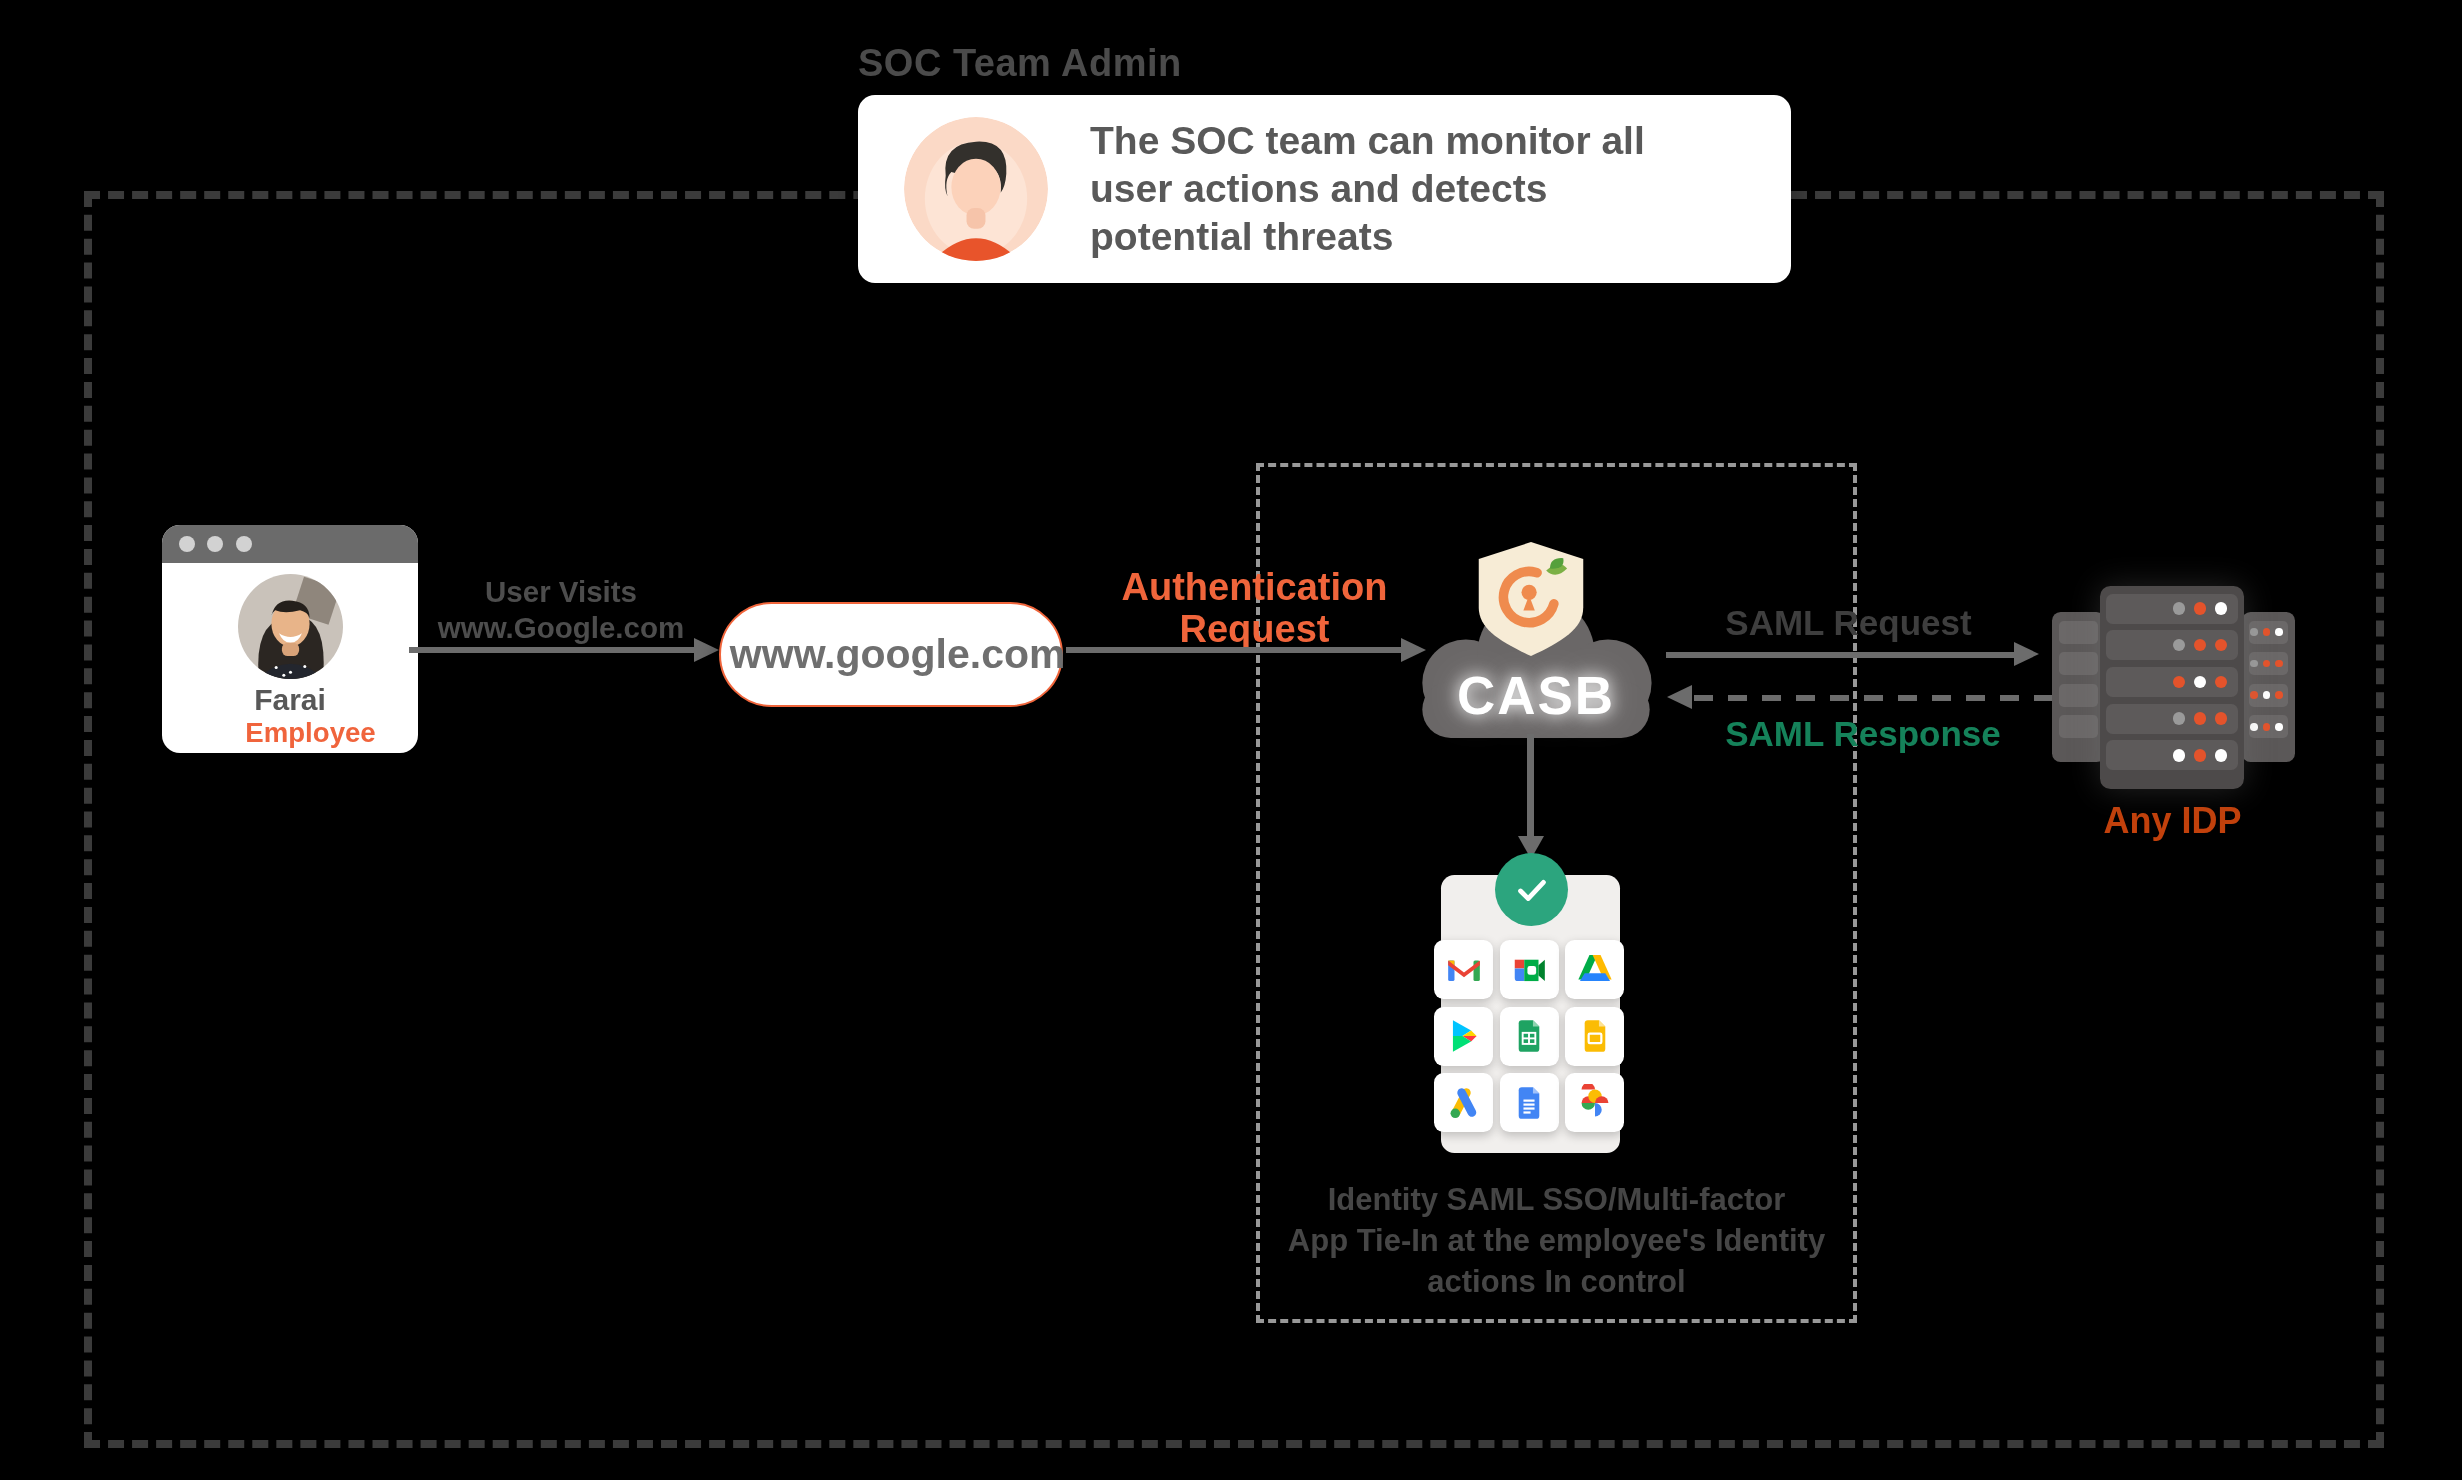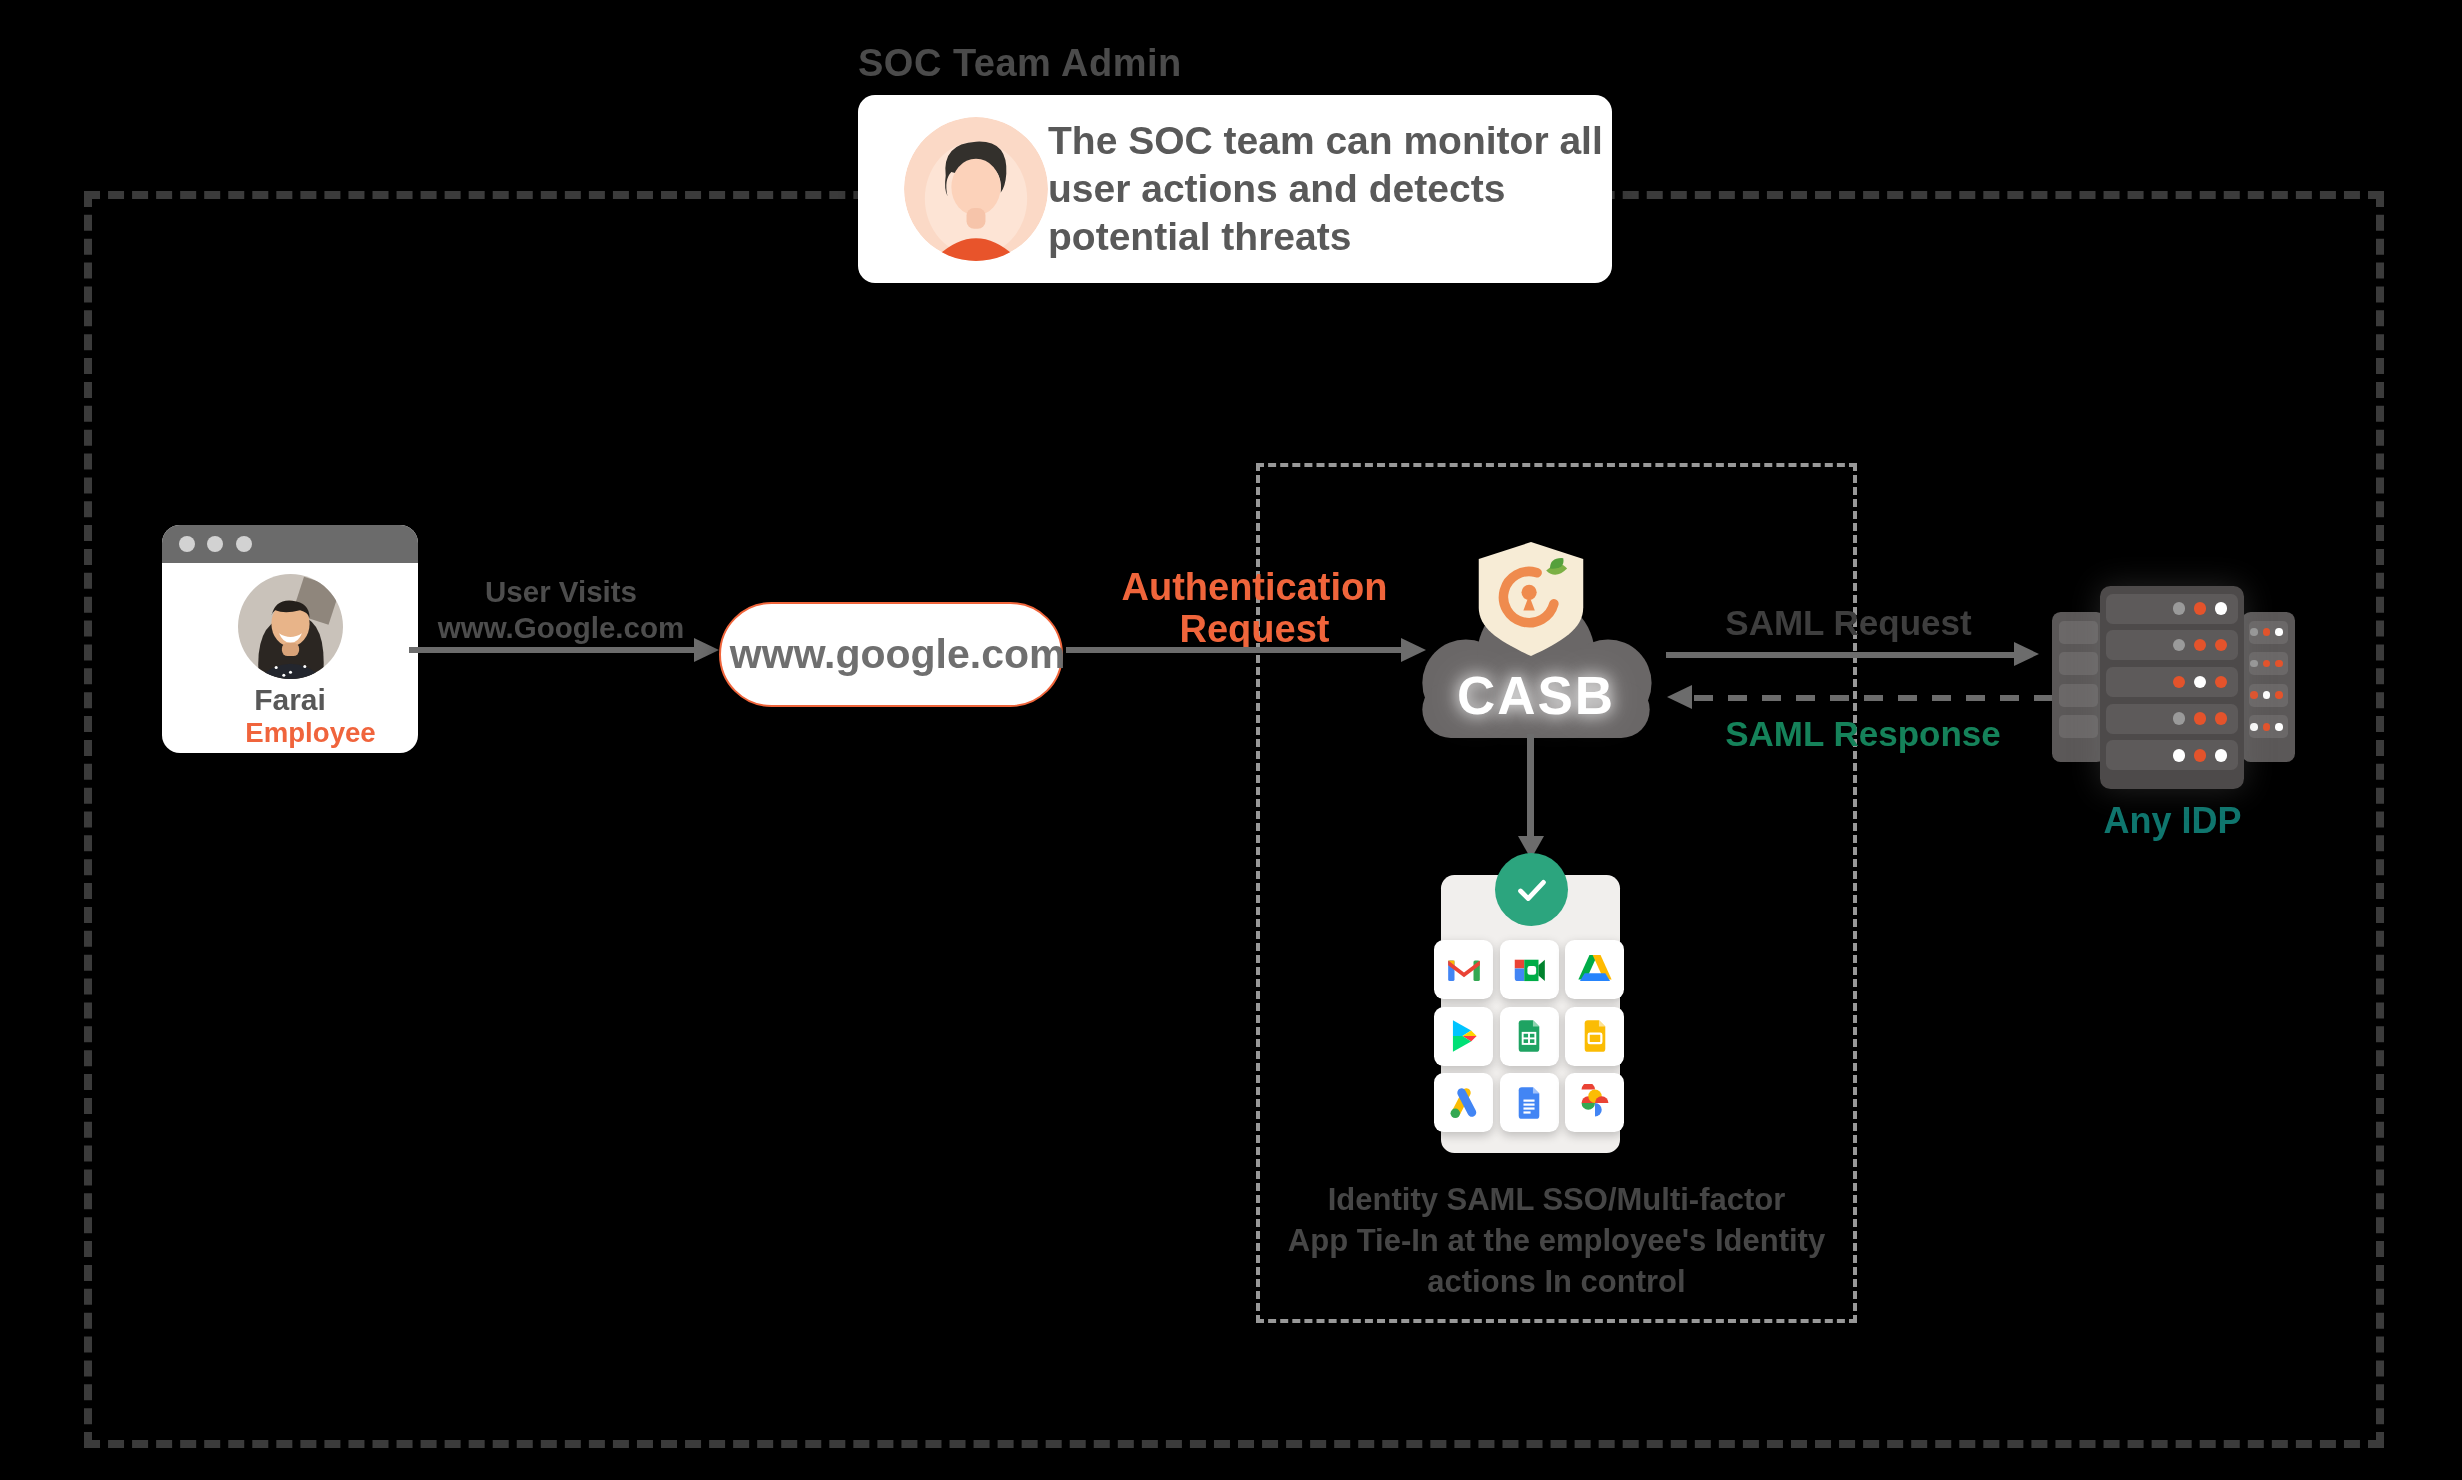--- a/index.html
+++ b/index.html
@@ -9,22 +9,22 @@
 
   
   .outer-box{left:84px;top:191px;width:2284px;height:1241px;border:8.6px dashed #3b3b3b;}
   .inner-box{left:1256px;top:463px;width:593px;height:852px;border:4.8px dashed #989898;}
 
   
   .lbl{font-weight:700;text-align:center;color:#4a4a4a;}
 
   
   .soc-label{left:858px;top:42px;font-size:38px;font-weight:700;color:#4b4b4b;letter-spacing:0.5px;}
-  .soc-card{left:858px;top:95px;width:754px;height:188px;background:#fff;border-radius:17px;
-            box-shadow:0 9.5px 25px rgba(0,0,0,.4);display:flex;align-items:center;padding-left:46px;box-sizing:border-box;}
+  .soc-card{left:858px;top:95px;width:933px;height:188px;background:#fff;border-radius:17px;
+            box-shadow:0 9.5px 25px rgba(0,0,0,.4);display:flex;align-items:center;gap:42px;padding-left:46px;box-sizing:border-box;}
   .soc-avatar{width:144px;height:144px;border-radius:50%;overflow:hidden;flex:0 0 auto;}
   .soc-text{font-size:39px;font-weight:700;color:#595959;line-height:48px;}
 
   
   .browser{left:162px;top:525px;width:256px;height:228px;background:#fff;border-radius:18px;
            overflow:hidden;box-shadow:0 7.6px 19px rgba(0,0,0,.45);}
   .browser-bar{height:38px;background:#6b6b6b;display:flex;align-items:center;gap:12.4px;padding-left:17px;}
   .dot{width:16px;height:16px;border-radius:50%;background:#d2d2d2;}
   .photo{width:105px;height:105px;border-radius:50%;overflow:hidden;margin:11.4px auto 3.8px auto;}
   .emp-name{text-align:center;font-size:30px;font-weight:700;color:#585858;line-height:34px;}
@@ -35,21 +35,21 @@
   .vline{width:6.7px;background:#6c6c6c;}
   .dashline{height:5.7px;background:repeating-linear-gradient(90deg,#6c6c6c 0 19px,transparent 19px 34px);}
   .arrow-r{width:0;height:0;border-top:12.4px solid transparent;border-bottom:12.4px solid transparent;border-left:25px solid #6c6c6c;}
   .arrow-l{width:0;height:0;border-top:12.4px solid transparent;border-bottom:12.4px solid transparent;border-right:25px solid #6c6c6c;}
   .arrow-d{width:0;height:0;border-left:13.3px solid transparent;border-right:13.3px solid transparent;border-top:23px solid #6c6c6c;}
 
   .visit-label{left:409px;top:574px;width:304px;font-size:29.5px;line-height:36px;color:#4d4d4d;}
   .auth-label{left:1074px;top:566px;width:361px;font-size:38px;line-height:42px;color:#f0653b;font-weight:800;}
   .req-label{left:1682px;top:603px;width:333px;font-size:35px;color:#3e3e3e;font-weight:800;}
   .resp-label{left:1692px;top:714px;width:342px;font-size:35px;color:#15825a;font-weight:800;}
-  .idp-label{left:2068px;top:800px;width:209px;font-size:36px;color:#0f766e;font-weight:700;}
+  .idp-label{left:2068px;top:800px;width:209px;font-size:36px;color:#c2410c;font-weight:700;}
 
   
   .pill{left:719px;top:602px;width:344px;height:105px;background:#fff;border:2.9px solid #f0653b;border-radius:53px;
         box-sizing:border-box;display:flex;align-items:center;justify-content:center;gap:13.3px;
         box-shadow:0 11.4px 21px rgba(0,0,0,.45);}
   .pill-text{font-size:41px;font-weight:600;color:#6f6f6f;}
 
   
   .casb-text{left:1397px;top:665px;width:278px;text-align:center;font-size:53px;font-weight:800;color:#fff;
              letter-spacing:1.9px;text-shadow:0 0 15px rgba(255,255,255,.95),0 0 28.5px rgba(255,255,255,.5);}

